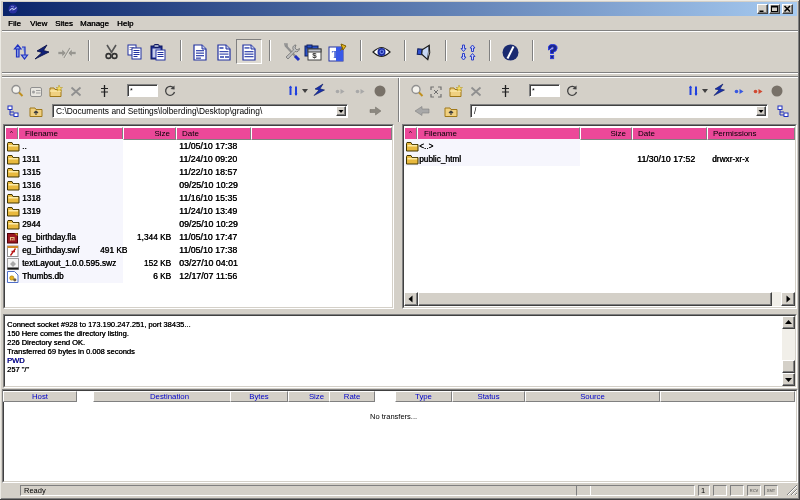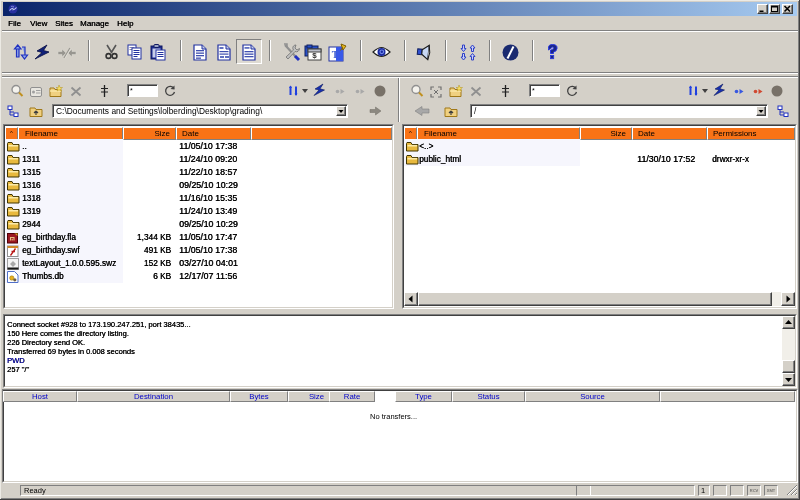--- a/index.html
+++ b/index.html
@@ -19,21 +19,21 @@
 #menuline1{left:2px;top:30px;width:796px;height:1px;background:#808080}
 #menuline2{left:2px;top:31px;width:796px;height:1px;background:#fff}
 
 .vsep{position:absolute;top:40px;width:2px;height:21px;border-left:1px solid #808080;border-right:1px solid #fff}
 .groove{left:2px;top:72px;width:796px;height:2px;border-top:1px solid #808080;border-bottom:1px solid #fff}
 
 #pressbtn{left:236px;top:39px;width:26px;height:25px;background:#DEDAD2;border:1px solid;border-color:#808080 #fff #fff #808080}
 
 .panel{background:#fff;border:1px solid;border-color:#808080 #fff #fff #808080}
 .panel .in{position:absolute;left:0;top:0;right:0;bottom:0;border:1px solid;border-color:#404040 #D4D0C8 #D4D0C8 #404040}
-.colh{position:absolute;background:#f97316;border:1px solid;border-color:#fff #808080 #808080 #fff;font-size:8px;color:#000;height:13px;line-height:11px;white-space:nowrap;overflow:hidden}
+.colh{position:absolute;background:#ec4899;border:1px solid;border-color:#fff #808080 #808080 #fff;font-size:8px;color:#000;height:13px;line-height:11px;white-space:nowrap;overflow:hidden}
 .dt{font-size:8.8px !important}
 .row{position:absolute;font-size:8.3px;color:#000;height:13px;line-height:13px;white-space:nowrap;text-shadow:0.4px 0 0 #000}
 .shade{position:absolute;background:#F6F6FD}
 
 .field{position:absolute;background:#fff;border:1px solid;border-color:#808080 #fff #fff #808080;box-shadow:inset 1px 1px 0 #404040}
 .combotext{position:absolute;font-size:8.4px;line-height:12px;color:#000;white-space:nowrap}
 .dropbtn{position:absolute;background:#D4D0C8;border:1px solid;border-color:#fff #404040 #404040 #fff;box-shadow:inset -1px -1px 0 #808080}
 
 .sbtn{position:absolute;background:#D4D0C8;border:1px solid;border-color:#fff #404040 #404040 #fff;box-shadow:inset -1px -1px 0 #808080}
 .strack{position:absolute;background:#F1EFE9}
@@ -400,21 +400,21 @@
   <div class="row" style="left:22px;top:192px">1318</div>
   <div class="row dt" style="left:179px;top:192px">11/16/10 15:35</div>
   <div class="row" style="left:22px;top:205px">1319</div>
   <div class="row dt" style="left:179px;top:205px">11/24/10 13:49</div>
   <div class="row" style="left:22px;top:218px">2944</div>
   <div class="row dt" style="left:179px;top:218px">09/25/10 10:29</div>
   <div class="row" style="left:22px;top:231px">eg_birthday.fla</div>
   <div class="row" style="left:100px;top:231px;width:71px;text-align:right">1,344 KB</div>
   <div class="row dt" style="left:179px;top:231px">11/05/10 17:47</div>
   <div class="row" style="left:22px;top:244px">eg_birthday.swf</div>
-  <div class="row" style="left:100px;top:244px;width:71px;text-align:right">491 KB</div>
+  <div class="row" style="left:100px;top:244px;width:71px;text-align:left">491 KB</div>
   <div class="row dt" style="left:179px;top:244px">11/05/10 17:38</div>
   <div class="row" style="left:22px;top:257px">textLayout_1.0.0.595.swz</div>
   <div class="row" style="left:100px;top:257px;width:71px;text-align:right">152 KB</div>
   <div class="row dt" style="left:179px;top:257px">03/27/10 04:01</div>
   <div class="row" style="left:22px;top:270px">Thumbs.db</div>
   <div class="row" style="left:100px;top:270px;width:71px;text-align:right">6 KB</div>
   <div class="row dt" style="left:179px;top:270px">12/17/07 11:56</div>
   <svg width="13" height="11" style="left:7px;top:141px">
       <path d="M0.5 2.5 L0.5 10 L12 10 L12 3.5 L6 3.5 L5 1.5 L1 1.5 Z" fill="#E8B93E" stroke="#403500" stroke-width="1"></path>
       <path d="M1.5 4.7 L11 4.7" stroke="#FCEBA8" stroke-width="1.6"></path>
@@ -522,21 +522,21 @@
 <div class="sbtn" style="left:782px;top:373px;width:13px;height:13px">
     <svg width="11" height="11">
       <path d="M5.5 8 L9 4 L2 4 Z" fill="#000"></path>
     </svg>
   </div>
 
 <div class="a panel" id="xfer">
     <div class="in"></div>
   </div>
 <div class="xh" style="left:3px;width:74px">Host</div>
-<div class="xh" style="left:77px;width:153px">Destination</div>
+<div class="xh" style="left:93px;width:153px">Destination</div>
 <div class="xh" style="left:230px;width:58px">Bytes</div>
 <div class="xh" style="left:288px;width:57px">Size</div>
 <div class="xh" style="left:329px;width:46px">Rate</div>
 <div class="xh" style="left:395px;width:57px">Type</div>
 <div class="xh" style="left:452px;width:73px">Status</div>
 <div class="xh" style="left:525px;width:135px">Source</div>
 <div class="xh" style="left:660px;width:135px"></div>
 <div class="a" style="left:370px;top:412px;font-size:7.5px">No transfers...</div>
 
 <div class="spanel" style="left:20px;width:571px;padding-left:3px">Ready</div>

